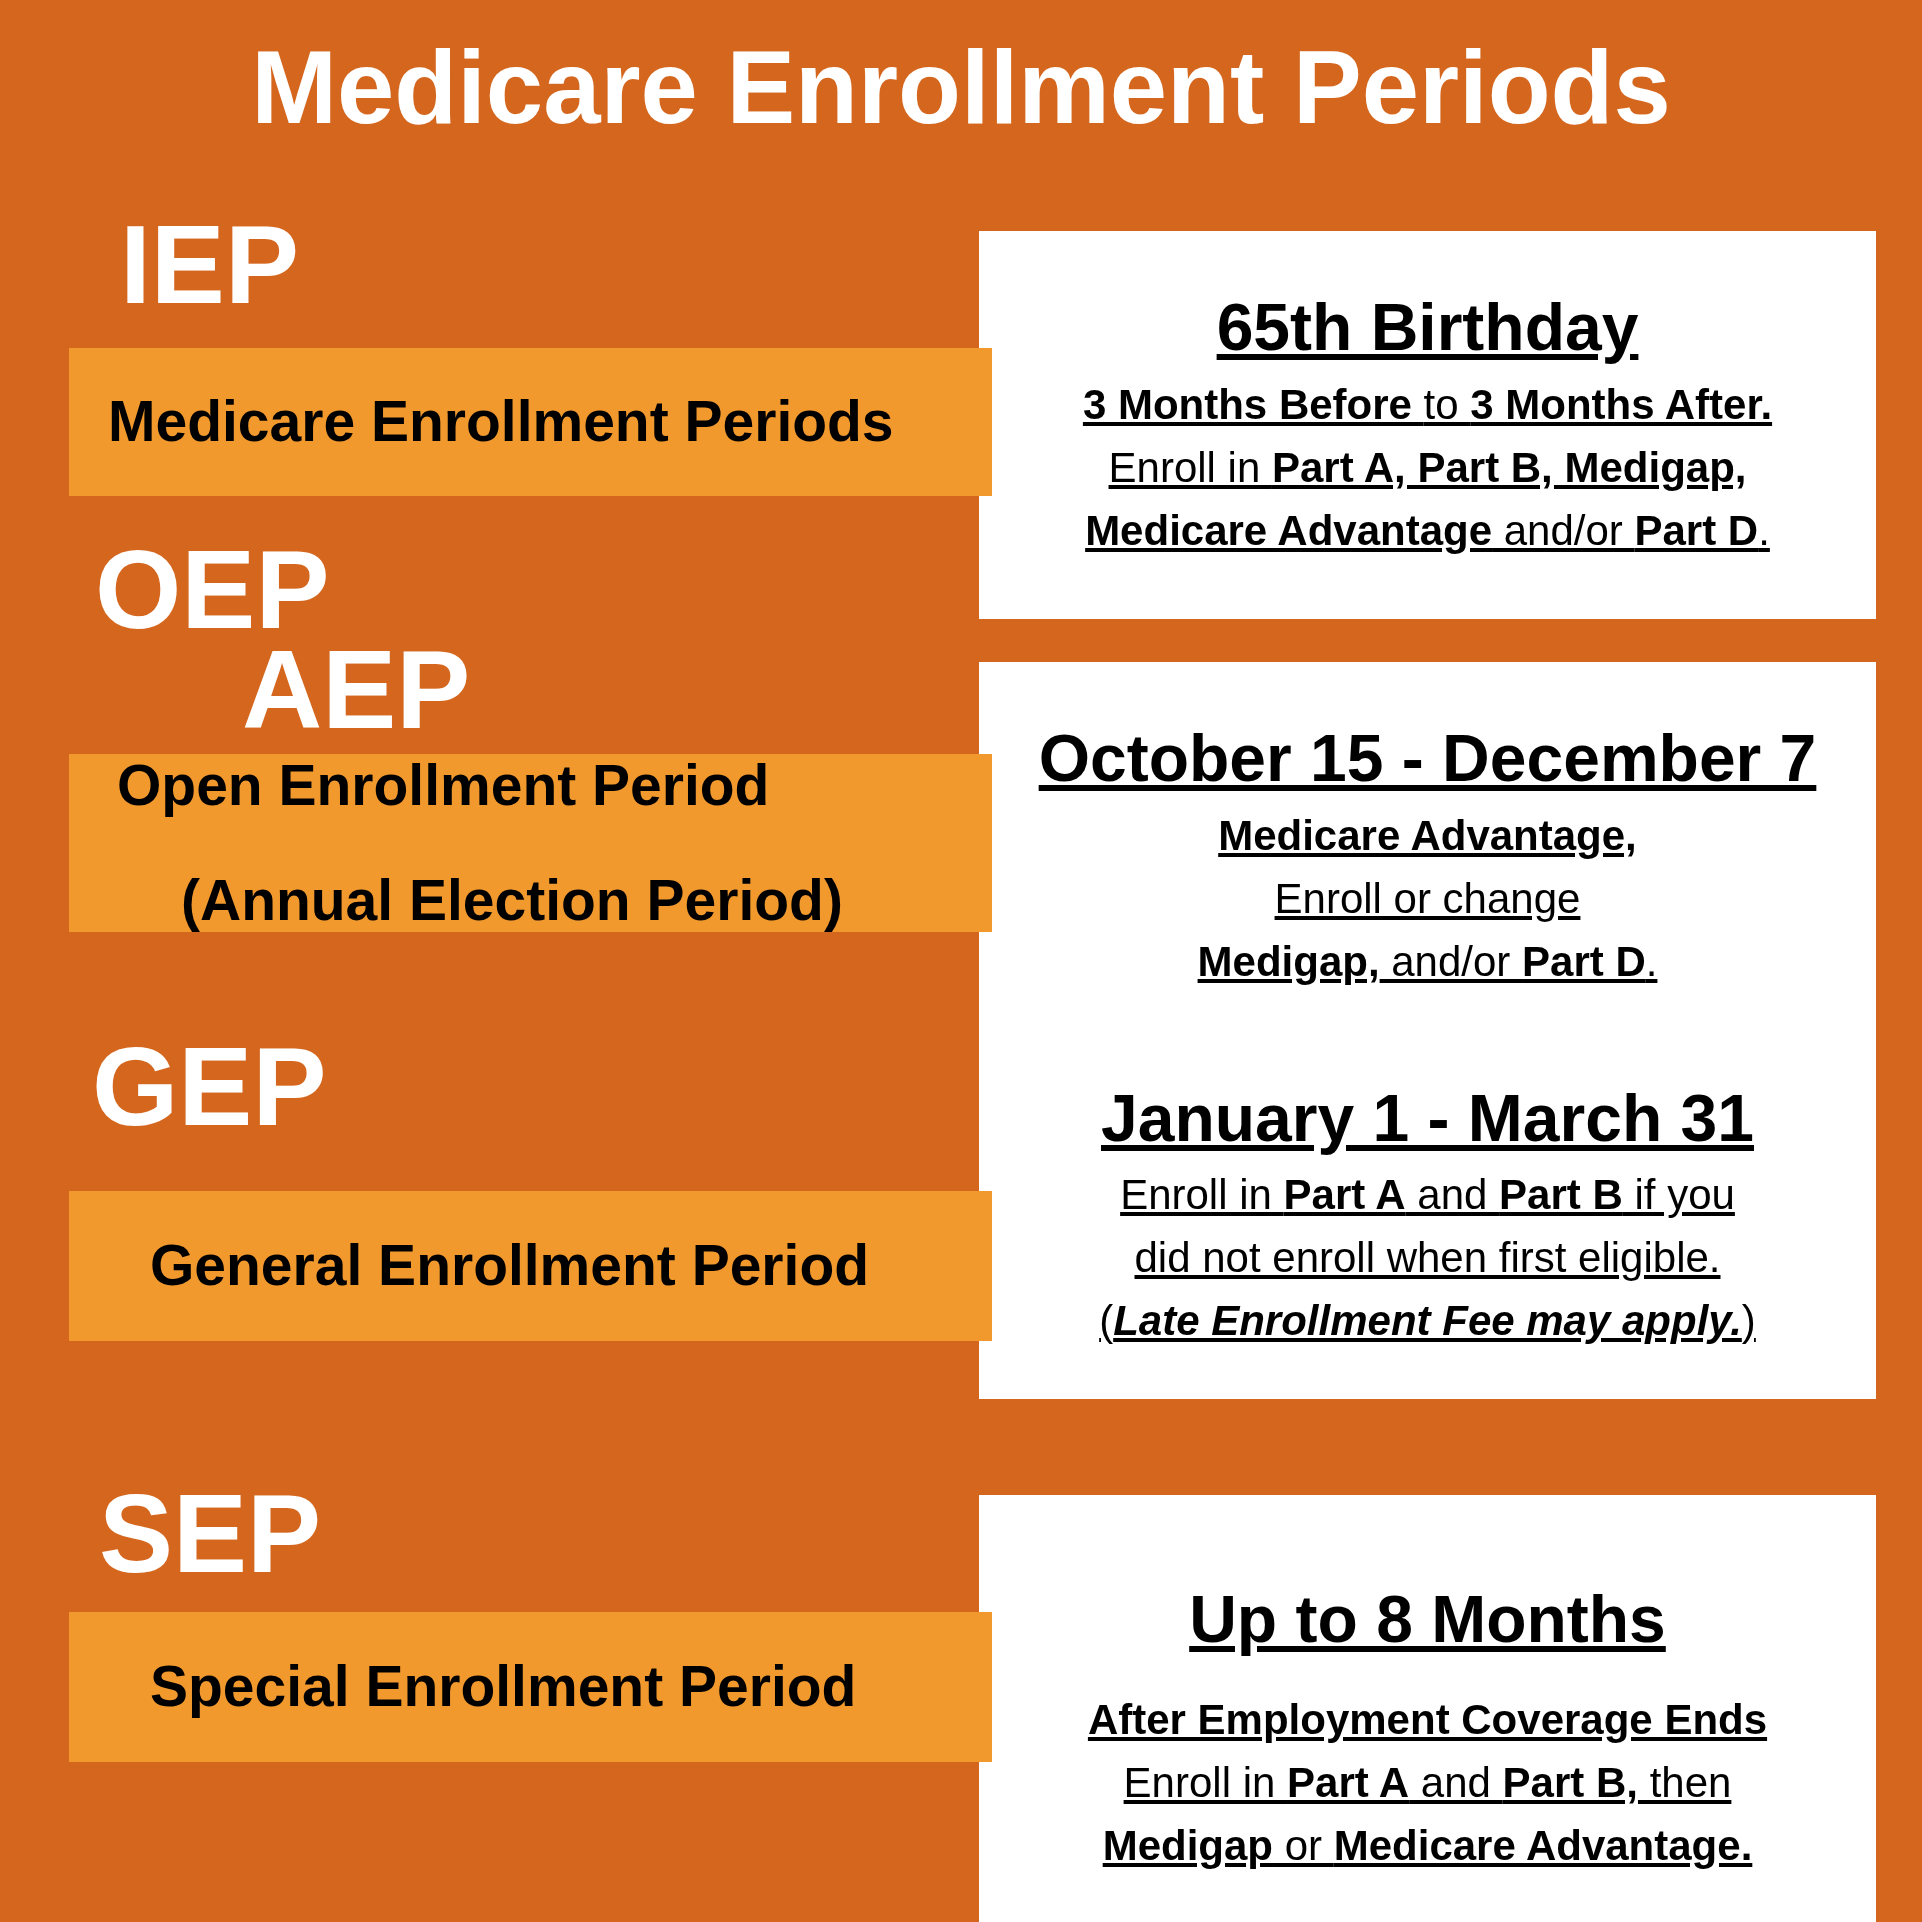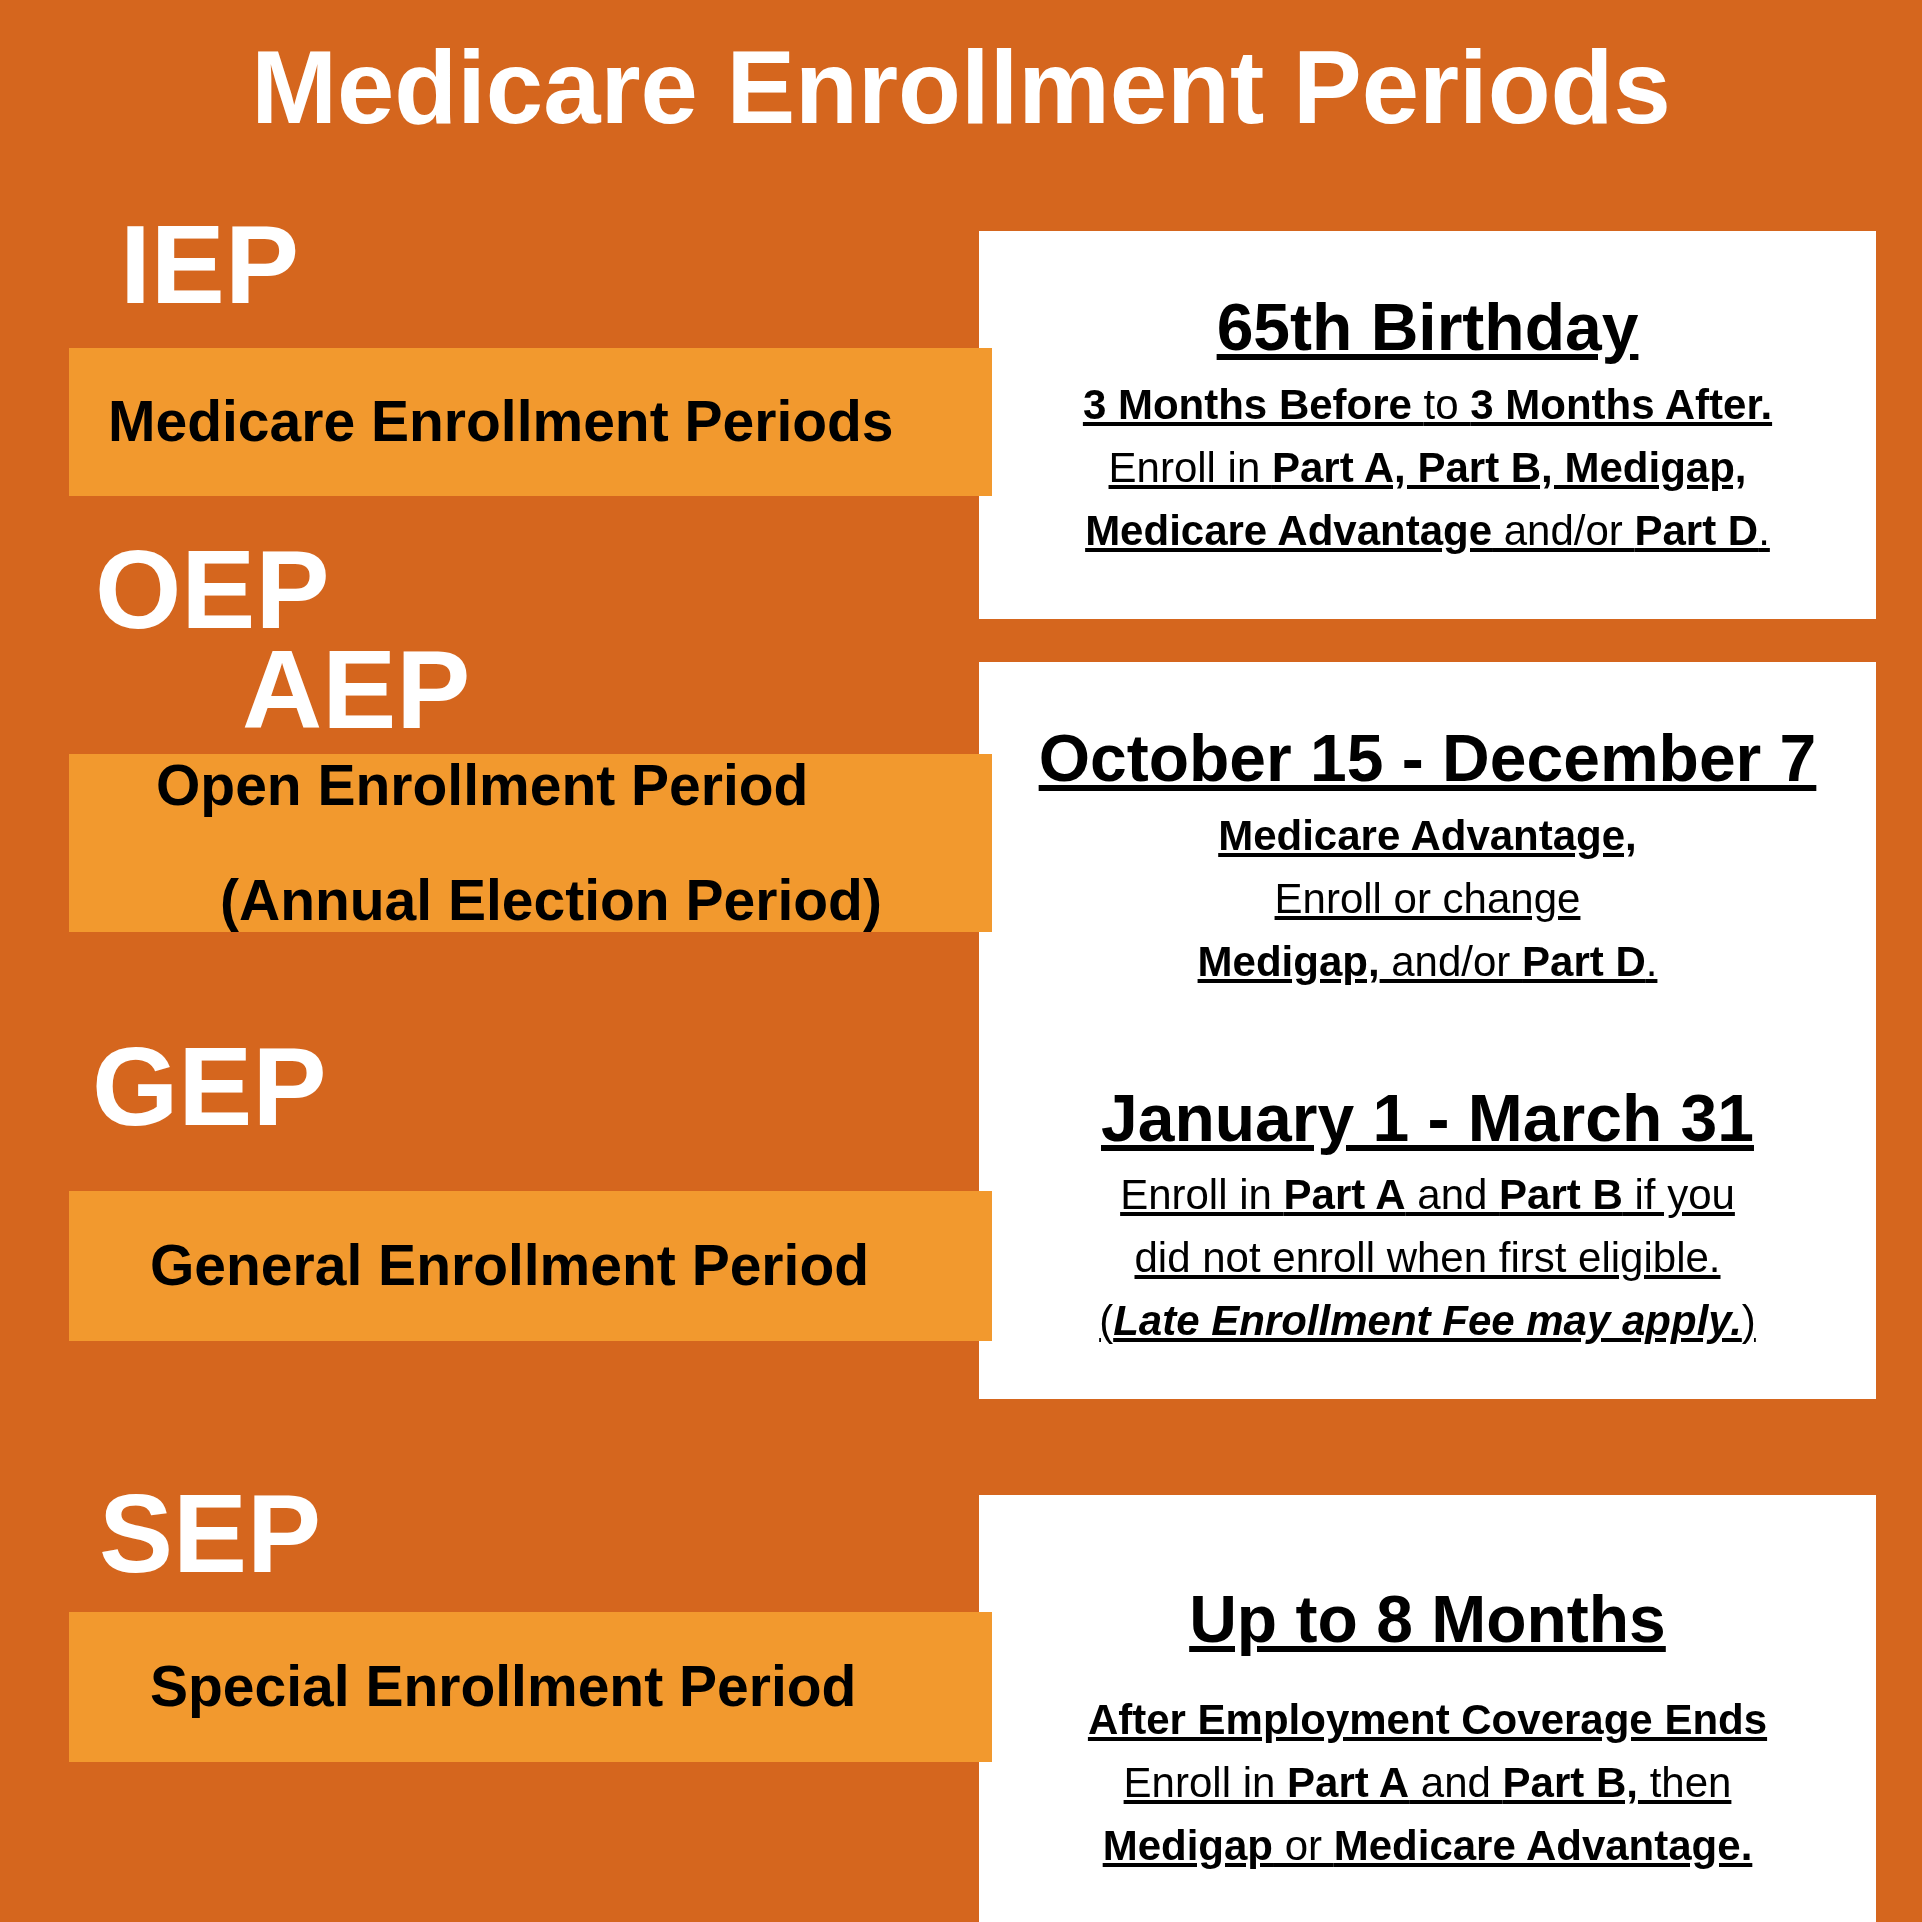--- a/index.html
+++ b/index.html
@@ -31,21 +31,21 @@
   .acr-gep{left:92px;top:1032px;}
   .acr-sep{left:99px;top:1479px;}
   .bar{
     position:absolute;left:69px;width:923px;
     background:var(--bar);z-index:2;
     display:flex;flex-direction:column;justify-content:center;
     color:var(--ink);font-weight:bold;font-size:57px;line-height:1.26;
     white-space:nowrap;box-sizing:border-box;
   }
   .bar-iep{top:348px;height:148px;padding-left:39px;}
-  .bar-oep{top:754px;height:178px;padding-left:87px;}
+  .bar-oep{top:754px;height:178px;padding-left:48px;}
   .bar-gep{top:1191px;height:150px;padding-left:81px;}
   .bar-sep{top:1612px;height:150px;padding-left:81px;}
   .bar-line.indent{margin-left:64px;margin-top:43px;}
   .card{
     position:absolute;left:979px;width:897px;
     background:var(--card);z-index:1;
     display:flex;flex-direction:column;justify-content:center;
     text-align:center;color:var(--ink);box-sizing:border-box;padding:0 16.6px;text-decoration:underline;
   }
   .card-iep{top:231px;height:388px;}

